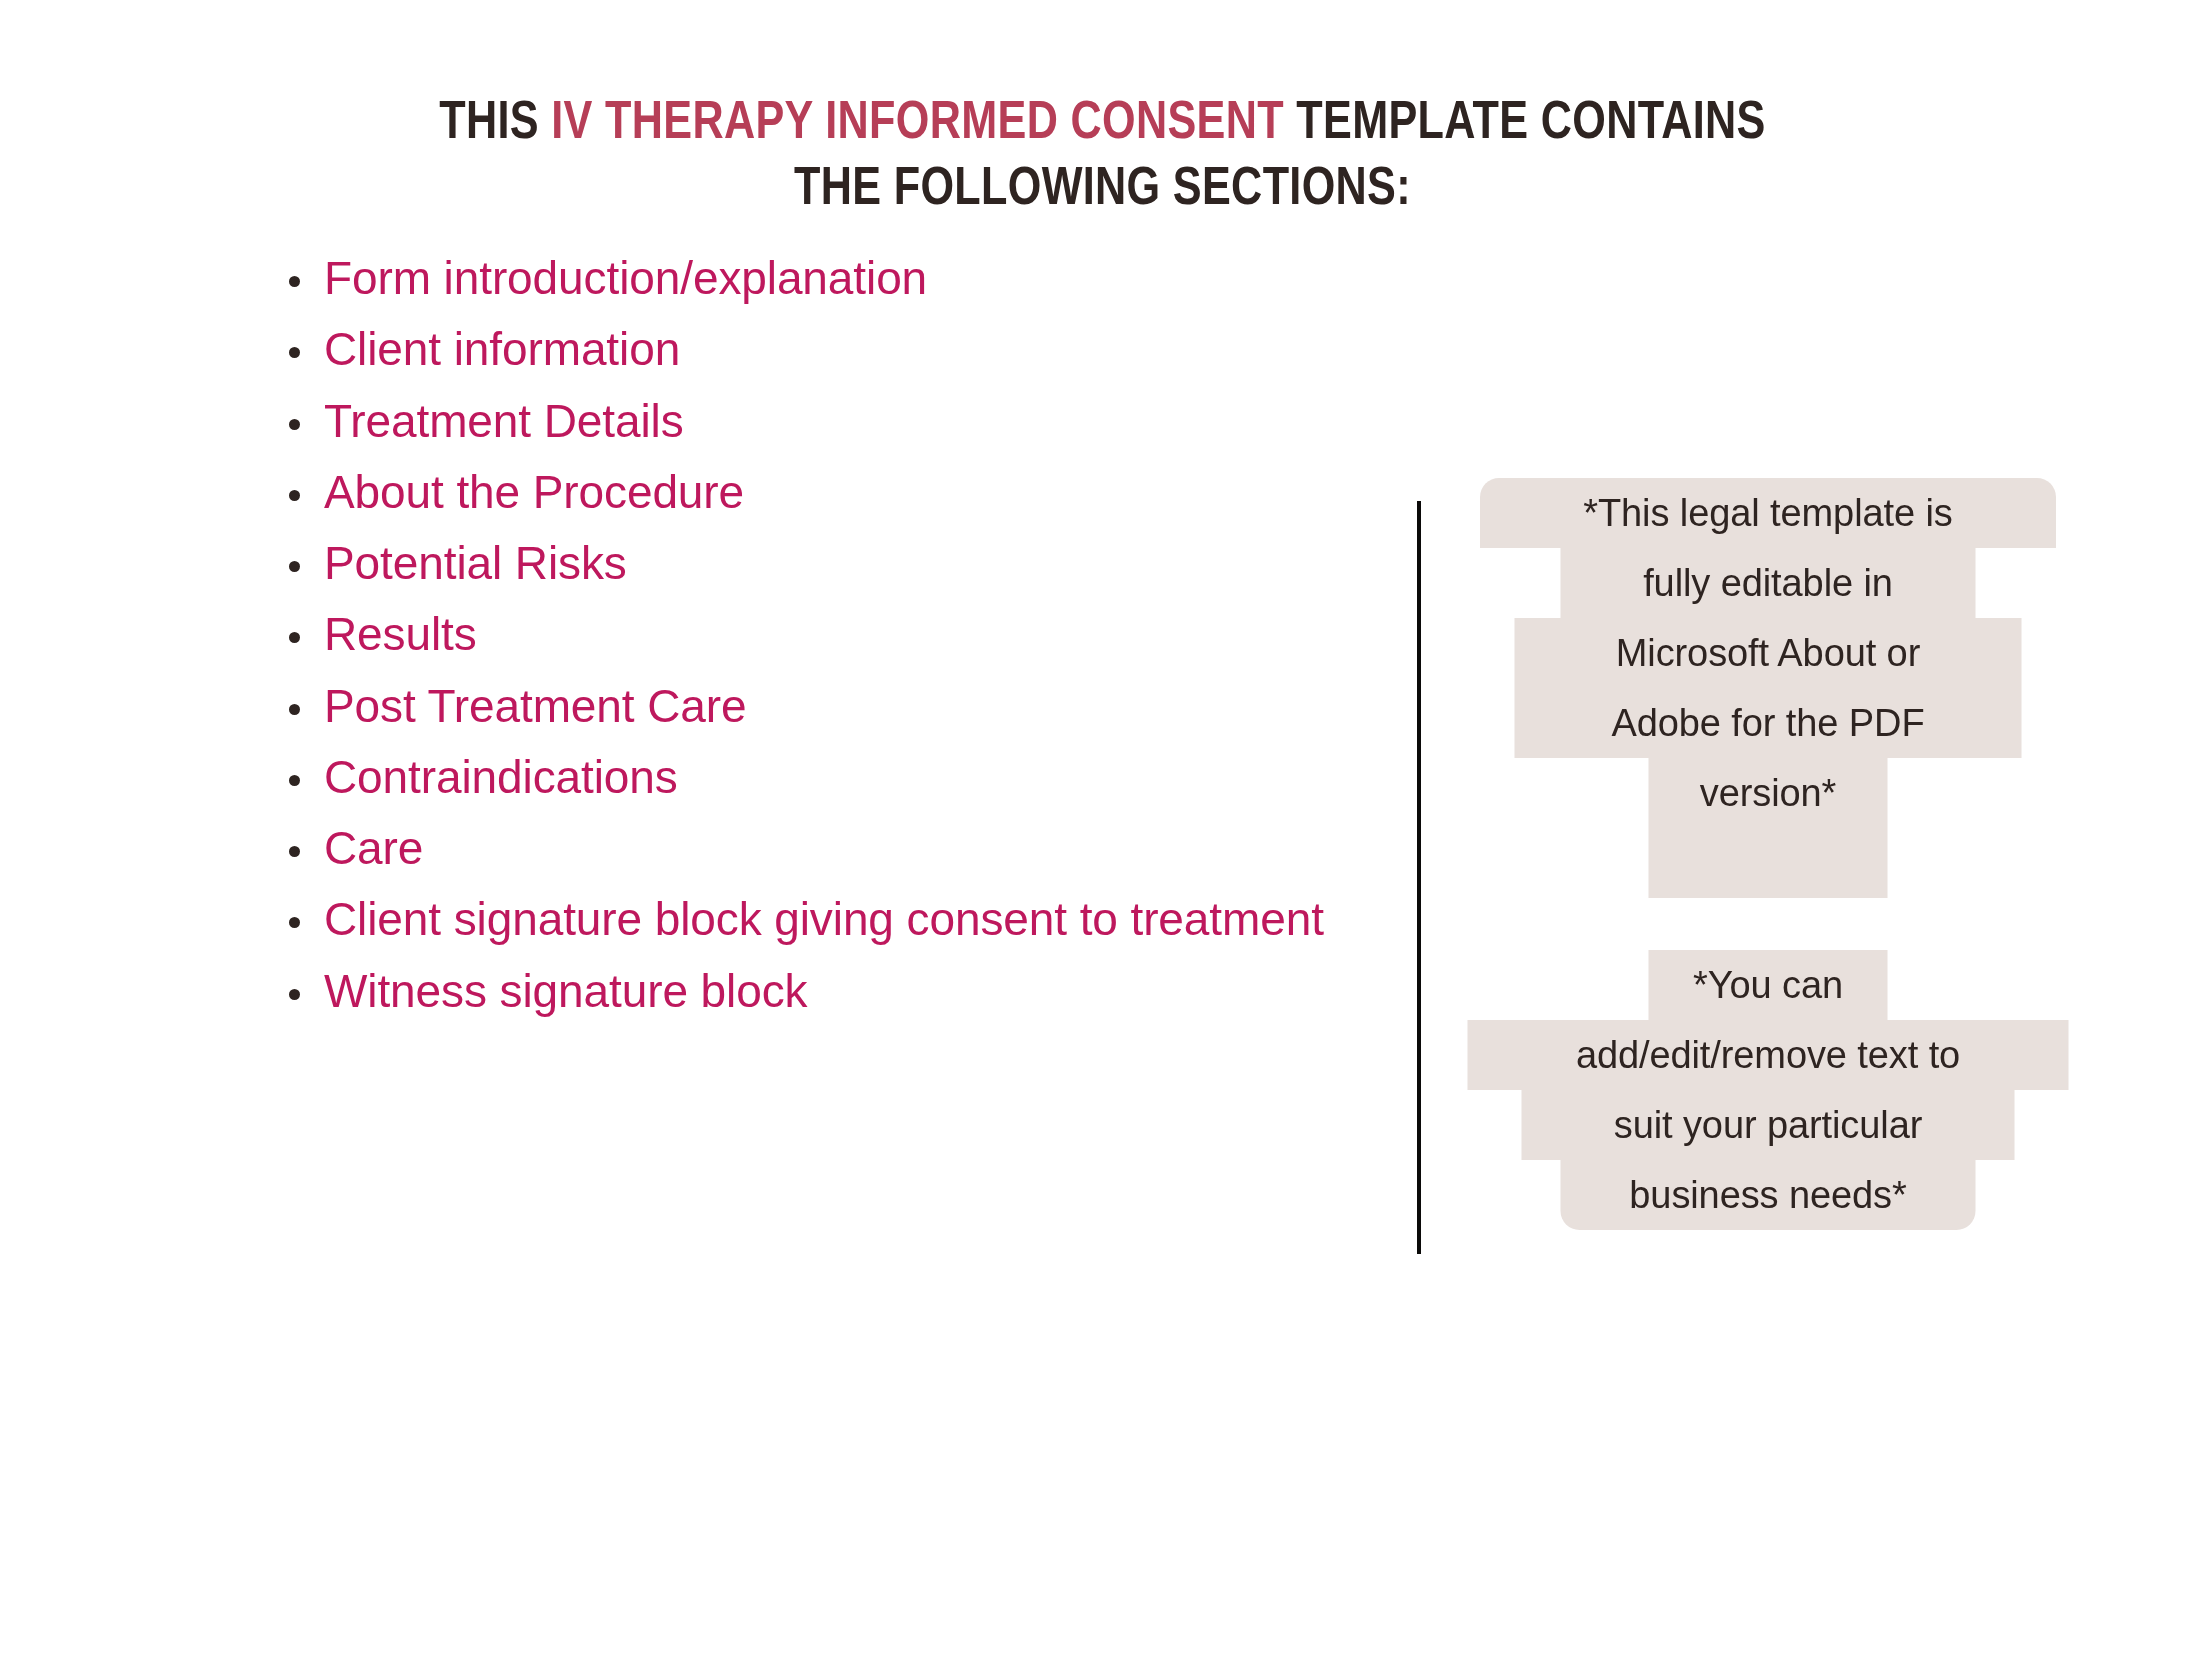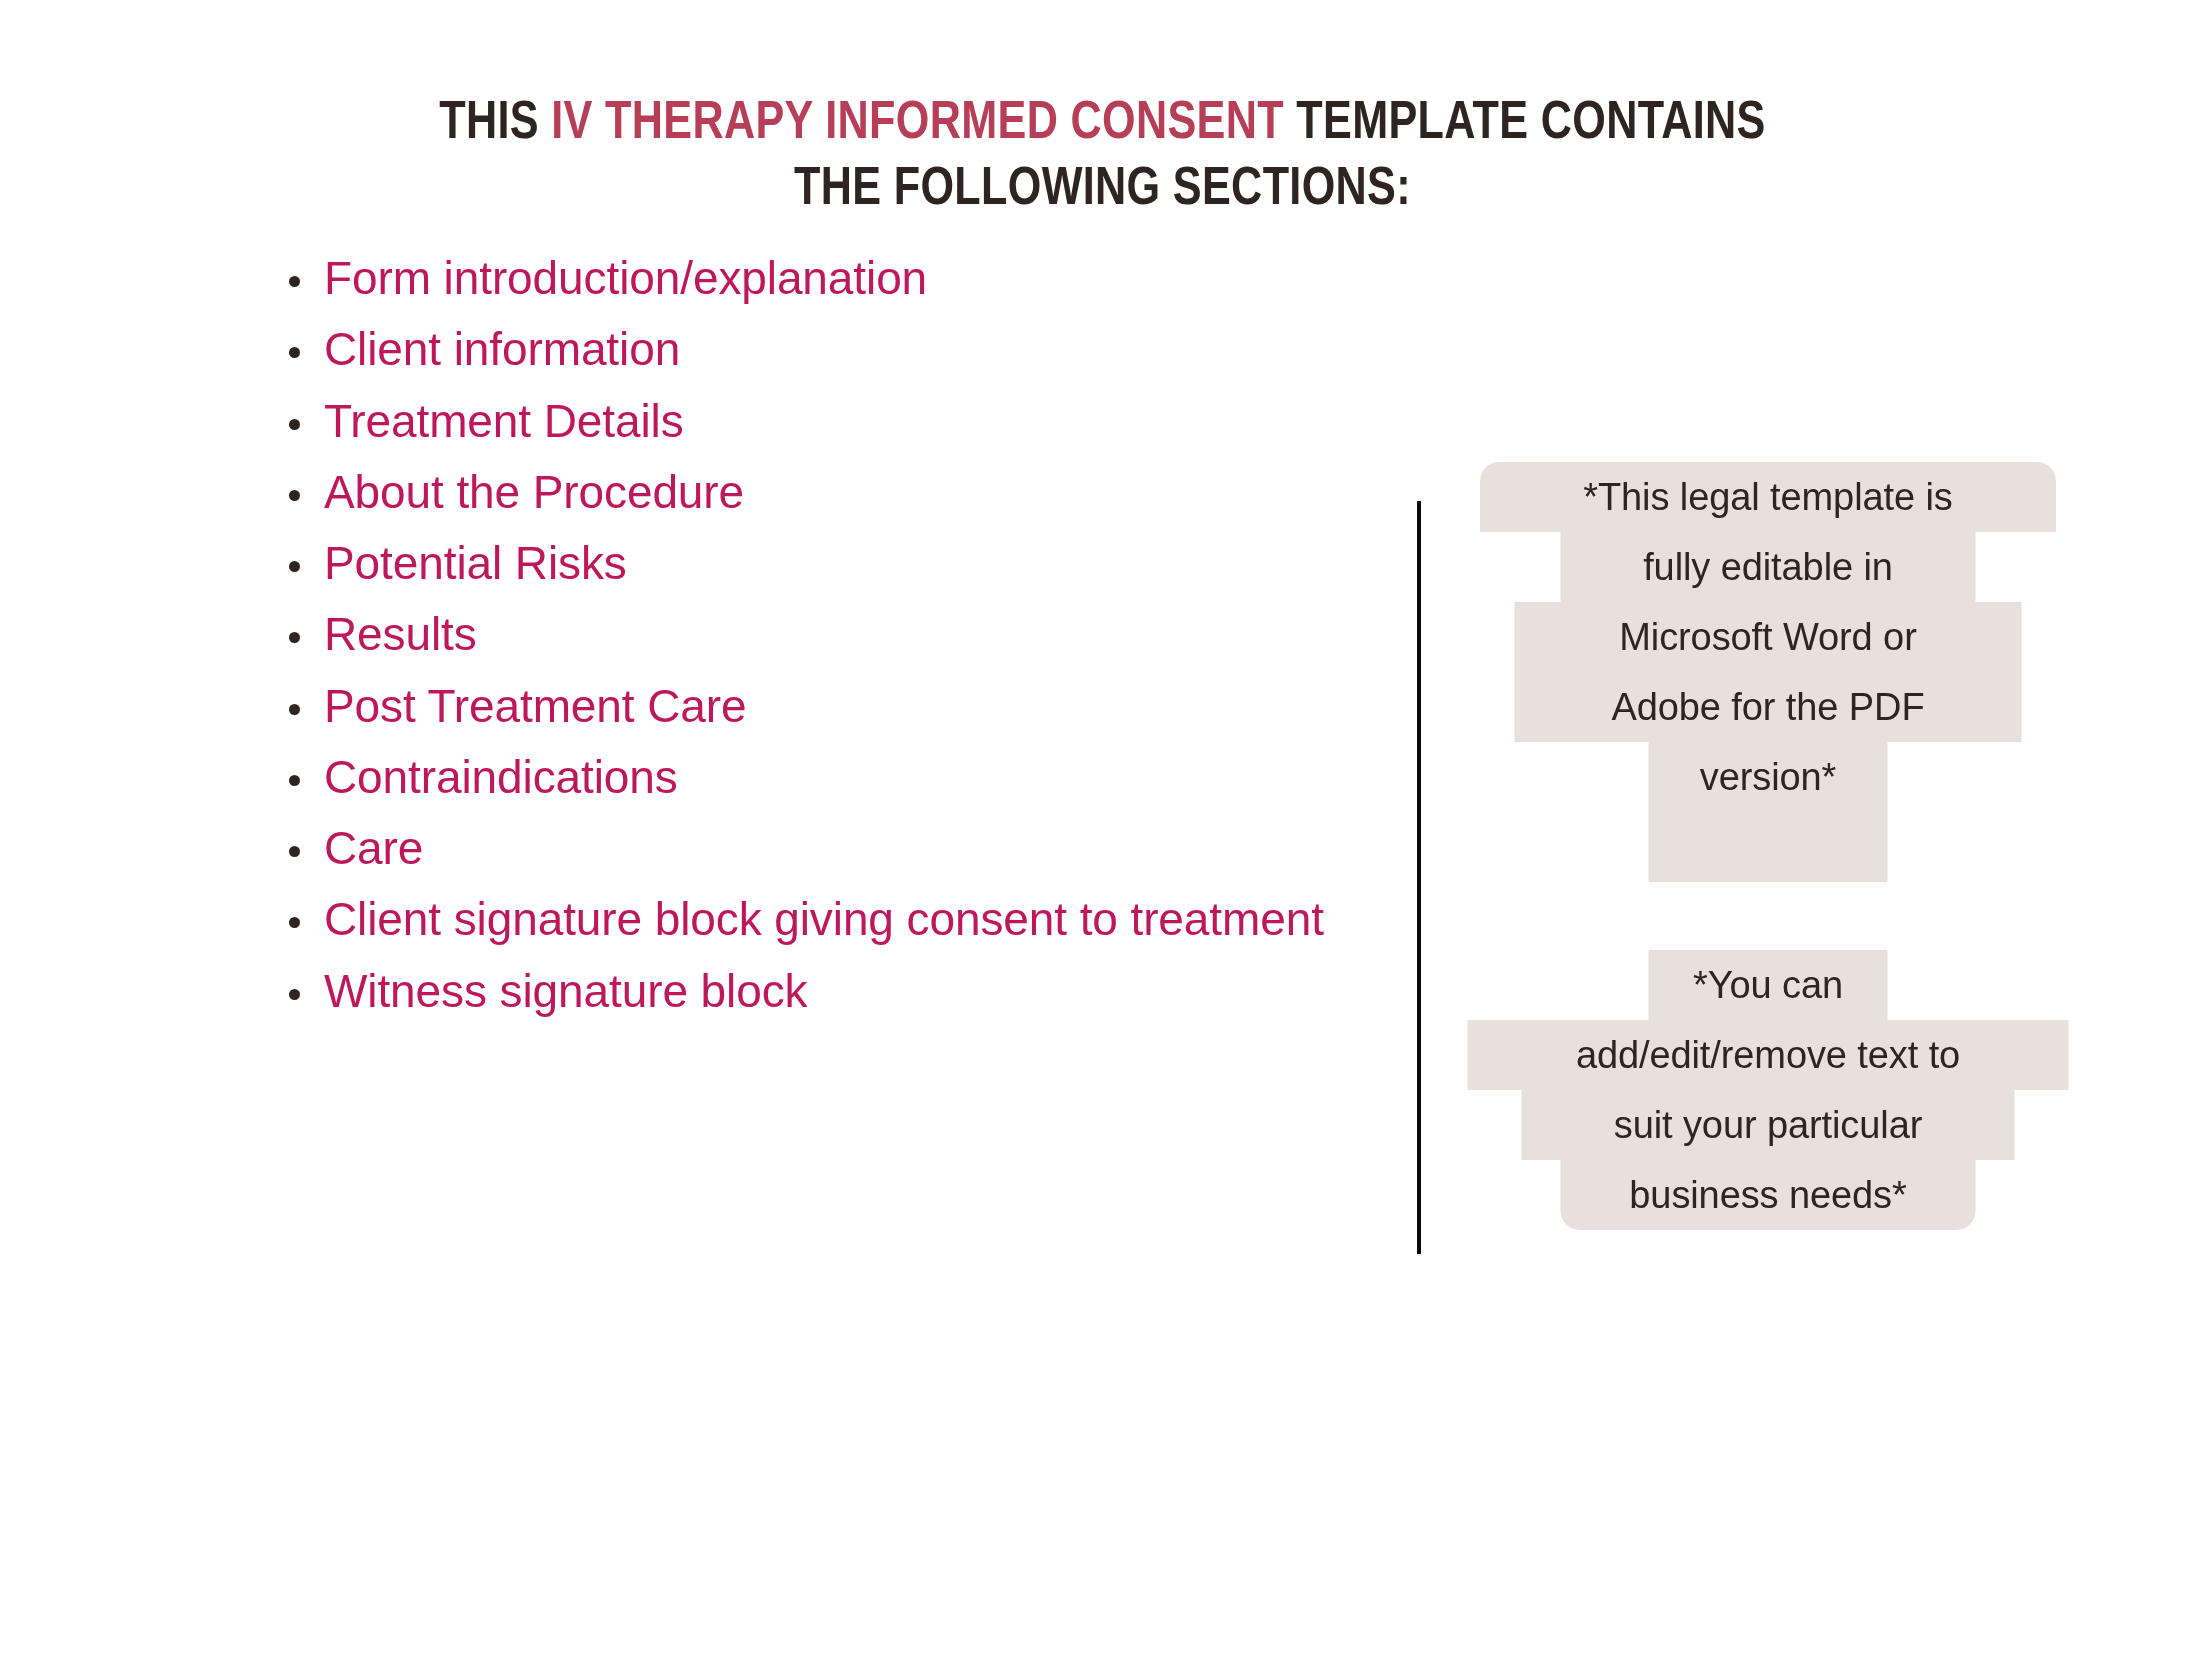--- a/index.html
+++ b/index.html
@@ -112,21 +112,21 @@
   .callout .cline .pill.sq-top { border-top-left-radius: 0; border-top-right-radius: 0; }
   .callout .cline .pill.sq-bot { border-bottom-left-radius: 0; border-bottom-right-radius: 0; }
   .callout .cline .pill.sq-all { border-radius: 0; }
   .callout .cline .ctext {
     position: relative;
     z-index: 1;
   }
 
   #callout-editable {
     left: 1437px;
-    top: 462px;
+    top: 478px;
     width: 662px;
   }
   #callout-customize {
     left: 1437px;
     top: 950px;
     width: 662px;
     text-align: center;
   }
 </style>
 </head>
@@ -190,21 +190,21 @@
   <span class="cline">
     <span class="pill sq-bot" style="width:576px;"></span>
     <span class="ctext">*This legal template is</span>
   </span>
   <span class="cline">
     <span class="pill sq-all" style="width:415px;"></span>
     <span class="ctext">fully editable in</span>
   </span>
   <span class="cline">
     <span class="pill sq-all" style="width:507px;"></span>
-    <span class="ctext">Microsoft Word or</span>
+    <span class="ctext">Microsoft About or</span>
   </span>
   <span class="cline">
     <span class="pill sq-all" style="width:507px;"></span>
     <span class="ctext">Adobe for the PDF</span>
   </span>
   <span class="cline">
     <span class="pill sq-all" style="width:239px;"></span>
     <span class="ctext">version*</span>
   </span>
   <span class="cline">

